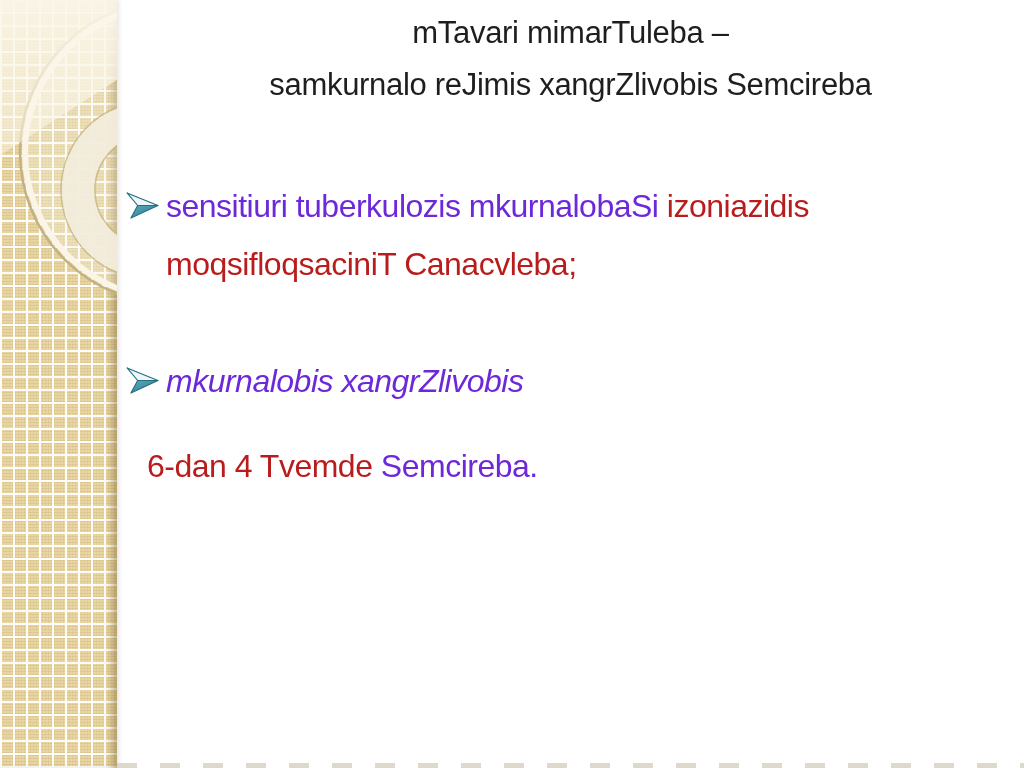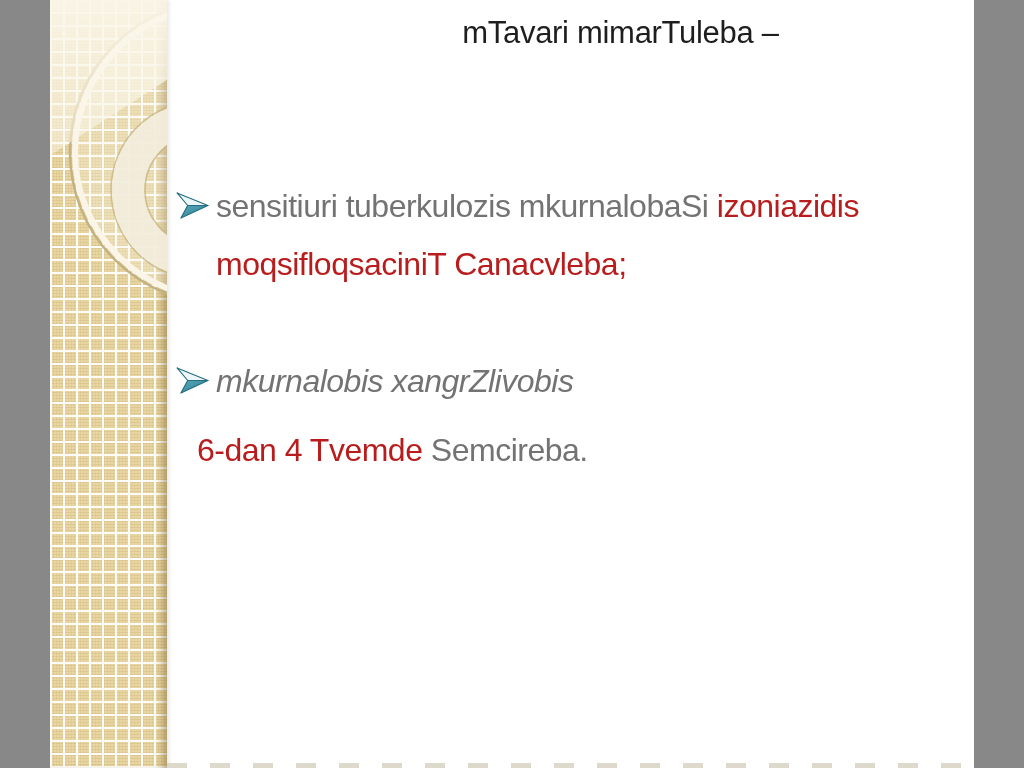--- a/index.html
+++ b/index.html
@@ -1,17 +1,17 @@
 <!DOCTYPE html>
 <html><head>
 <meta charset="utf-8">
 <style>
   html,body{margin:0;padding:0;background:#888;}
   .slide{
-    position:relative;width:924px;height:768px;margin:0 auto;
+    position:relative;width:1024px;height:768px;margin:0 auto;
     background:#ffffff;overflow:hidden;
     font-family:"Liberation Sans", sans-serif;
   }
   
   .sidebar{
     position:absolute;left:0;top:0;width:117px;height:768px;
     background-color:#e9d6a2;
     background-image:
       repeating-linear-gradient(0deg,  rgba(255,255,255,0.95) 0 2px, rgba(255,255,255,0) 2px 13px),
       repeating-linear-gradient(90deg, rgba(255,255,255,0.95) 0 2px, rgba(255,255,255,0) 2px 13px),
@@ -35,23 +35,23 @@
   }
   
   .body-line{
     position:absolute;color:#1c1c1c;
     font-size:32px;line-height:36px;letter-spacing:-0.5px;
     white-space:nowrap;
   }
   .row1{top:188px;left:126px;}
   .row2{top:246px;left:166px;}
   .row3{top:363px;left:126px;font-style:italic;}
-  .row4{top:432px;left:147px;}
+  .row4{top:448px;left:147px;}
   .red{color:#b91c1c;}
-  .dark{color:#737373;}
+  .dark{color:#6d28d9;}
   .arrow{display:inline-block;vertical-align:baseline;margin-right:7px;transform:translateY(2px);}
   
   .bottom-dashes{
     position:absolute;left:117px;right:0;bottom:0;height:5px;
     background:repeating-linear-gradient(90deg,#d7d2c2 0 20px, rgba(255,255,255,0) 20px 43px);
     opacity:0.85;
   }
 </style>
 </head>
 <body>
@@ -68,20 +68,21 @@
 
       <circle cx="150" cy="190" r="89" fill="none" stroke="#c6b684" stroke-width="1.5" opacity="0.8"></circle>
       <circle cx="150" cy="190" r="72" fill="none" stroke="#f2ecdb" stroke-width="32" opacity="0.95"></circle>
       <circle cx="150" cy="190" r="55" fill="none" stroke="#c6b684" stroke-width="1.5" opacity="0.8"></circle>
     </svg>
     <div class="sidebar-light"></div>
   </div>
 
   <div class="title-block">
     <div>mTavari mimarTuleba –</div>
+    <div>samkurnalo reJimis xangrZlivobis Semcireba</div>
   </div>
 
   <div class="body-line row1">
     <svg class="arrow" width="33" height="27" viewBox="0 0 34 28">
       <defs>
         <linearGradient id="tealGrad" x1="0" y1="0" x2="1" y2="1">
           <stop offset="0" stop-color="#58a7ba"></stop>
           <stop offset="1" stop-color="#2e7e95"></stop>
         </linearGradient>
       </defs>

